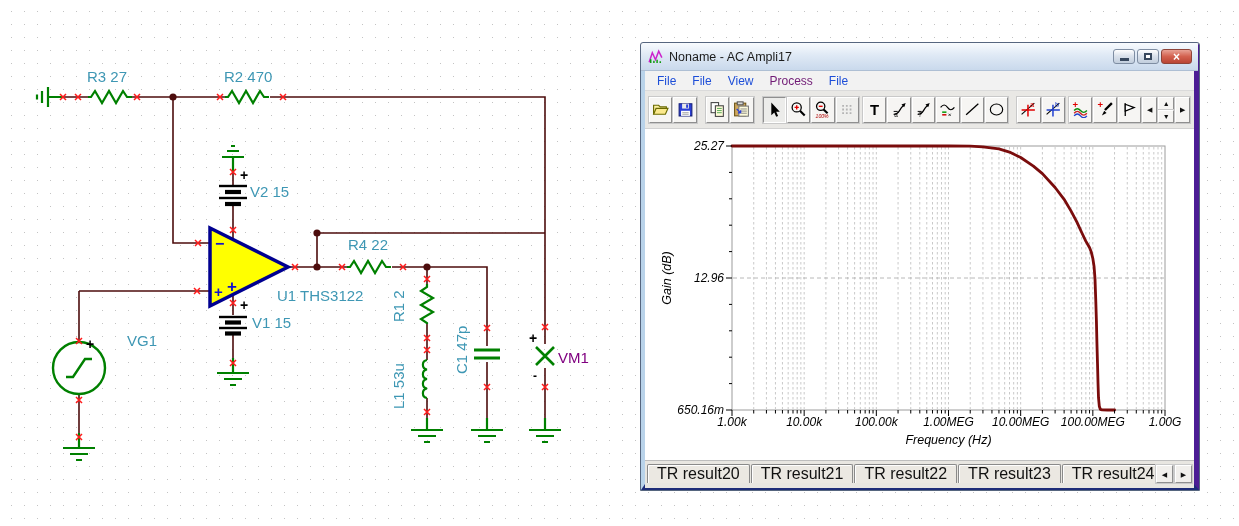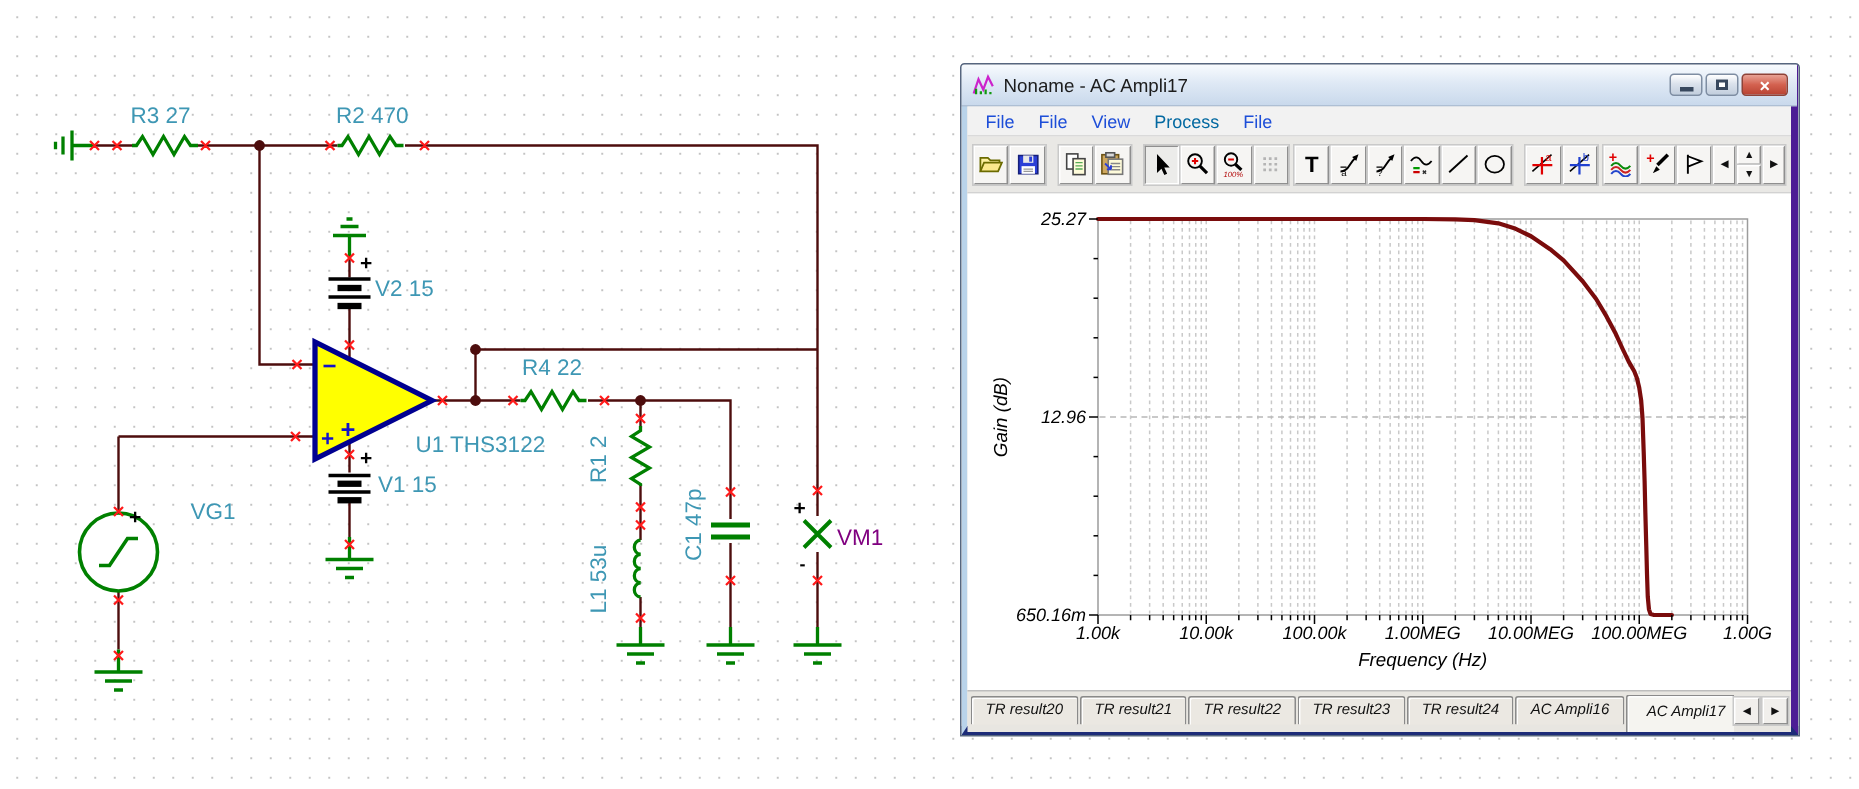--- a/index.html
+++ b/index.html
@@ -31,21 +31,21 @@
     background:linear-gradient(#ffffff,#dbe2ec 45%,#c2cedd);
     display:flex;align-items:center;justify-content:center;box-sizing:border-box;
   }
   .winbtn.close{width:31px;background:linear-gradient(#e8a295,#d3614f 50%,#b94434);border-color:#8e4338;
     color:#fff;font-weight:bold;font-size:12px;line-height:1;}
   .glyph-min{width:9px;height:3px;background:#38485e;margin-top:5px;}
   .glyph-restore{width:8px;height:7px;border:2px solid #38485e;box-sizing:border-box;background:#fff;}
 
   .menubar{height:19px;background:#f2f2f2;border-bottom:1px solid #dadada;display:flex;align-items:center;padding-left:4px;}
   .menu-item{font-size:12px;padding:1px 8px;color:#1d4ed8;}
-  .menu-item.disabled{color:#0369a1;}
+  .menu-item.disabled{color:#701a75;}
 
   .toolbar{height:37px;background:#e9e8e5;display:flex;align-items:center;padding:0 4px;border-bottom:1px solid #d2d2d2;}
   .tbtn{
     width:26px;height:26px;box-sizing:border-box;margin-right:1px;
     background:#f6f5f3;border:1px solid;border-color:#ffffff #8f8f8f #8f8f8f #ffffff;
     outline:1px solid #c9c9c9;display:flex;align-items:center;justify-content:center;padding:0;
   }
   .tbtn svg{width:17px;height:17px;display:block;}
   .tbtn.pressed{border-color:#8f8f8f #ffffff #ffffff #8f8f8f;background:#ececea;}
   .tbtn.disabled{background:#efefed;}
@@ -58,23 +58,23 @@
   .sp{width:15px;height:26px;}
   .sp-stack{display:flex;flex-direction:column;margin:0 1px;}
   .sp-stack button{width:16px;height:13px;}
 
   .chart-panel{position:relative;height:331px;background:#ffffff;}
   #chart-svg{display:block;}
 
   .tabbar{height:27px;background:#e8e6e1;border-top:1px solid #bdbdbd;display:flex;align-items:flex-start;padding:0 2px;}
   .tabs{display:flex;flex:1 1 auto;overflow:hidden;}
   .tab{
-    font-size:10px;color:#111;height:18px;line-height:17px;margin-top:3px;padding:0 9px;
+    font-size:16px;color:#111;height:18px;line-height:17px;margin-top:3px;padding:0 9px;
     background:#ebe8e2;border:1px solid #8a8a8a;border-bottom:none;border-radius:2px 2px 0 0;
-    box-shadow:inset 1px 1px 0 #fdfdfd;white-space:nowrap;margin-right:1px;font-style:italic;
+    box-shadow:inset 1px 1px 0 #fdfdfd;white-space:nowrap;margin-right:1px;
   }
   .tab.active{height:22px;margin-top:2px;background:#f5f4f0;padding:2px 13px 0 13px;line-height:18px;}
   .tab-arrows{display:flex;gap:2px;margin-top:4px;}
   .tab-arrows button{
     width:17px;height:18px;font-size:7px;line-height:1;padding:0;color:#111;
     background:#f1efec;border:1px solid;border-color:#ffffff #8f8f8f #8f8f8f #ffffff;outline:1px solid #c9c9c9;
   }
 </style>
 </head>
 <body>

